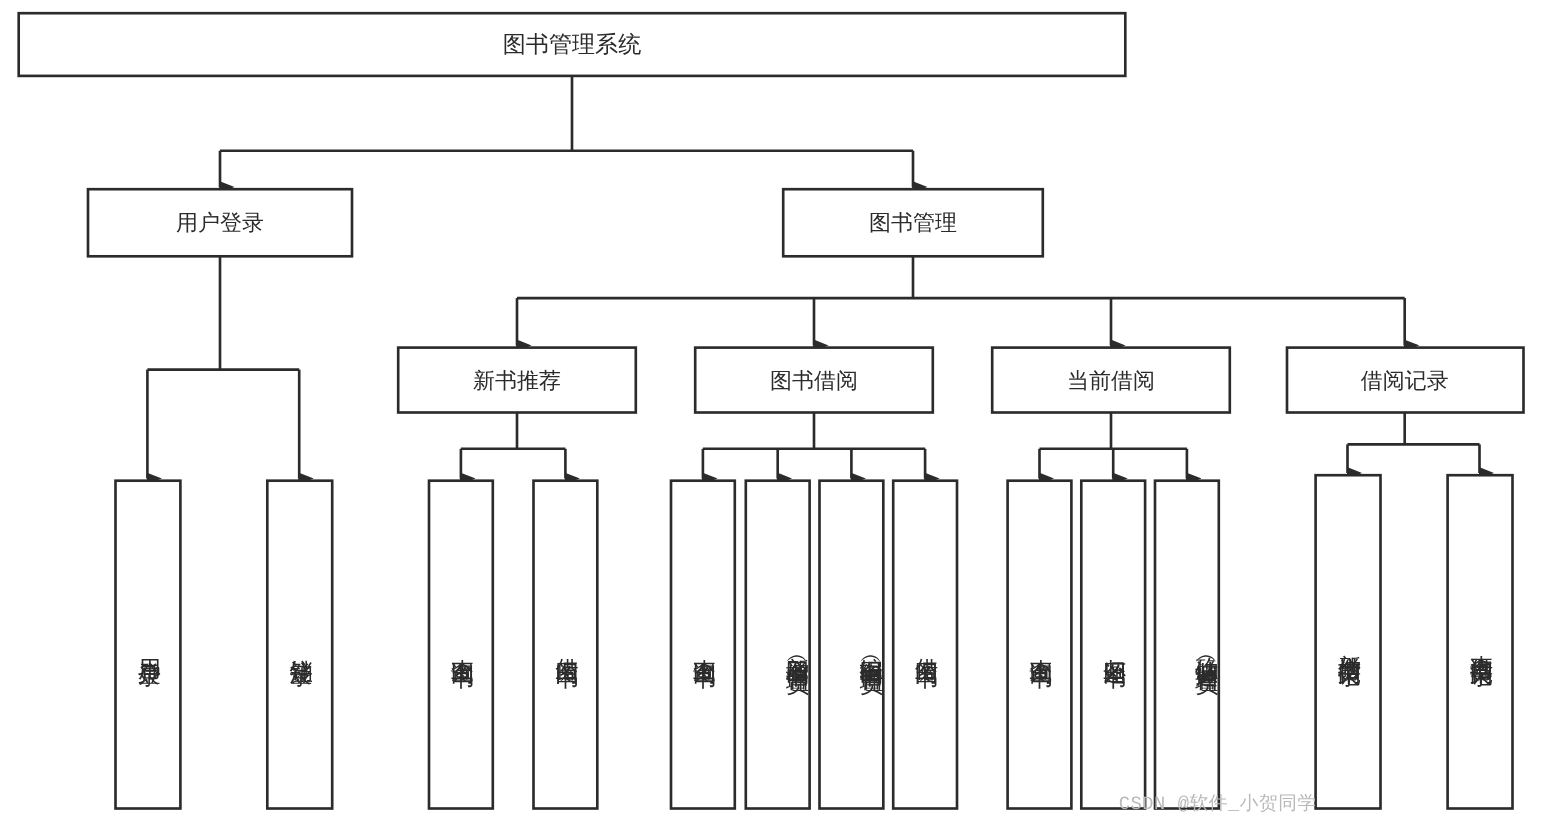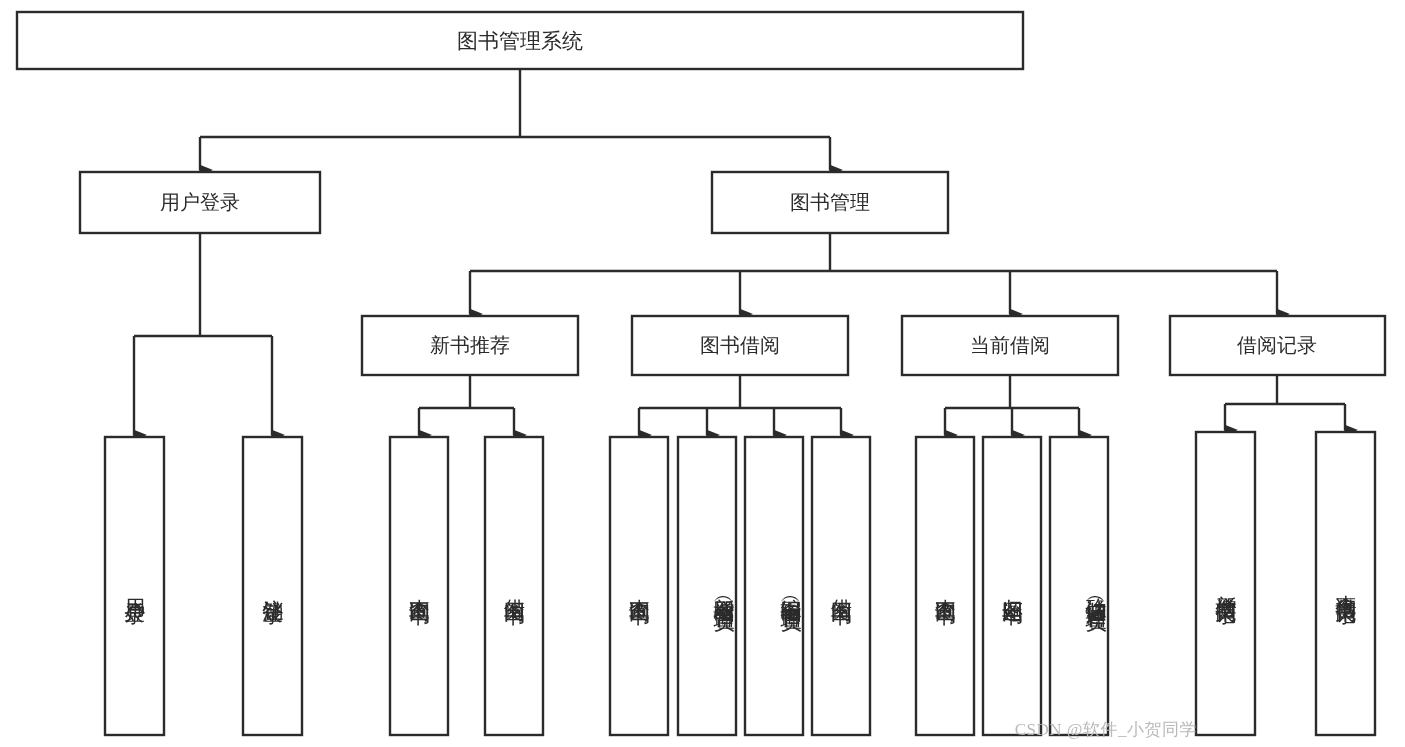--- a/index.html
+++ b/index.html
@@ -64,21 +64,21 @@
     align-items: center;
     justify-content: center;
     text-align: center;
     white-space: nowrap;
     user-select: none;
   }
   .watermark {
     position: absolute;
     right: 8px;
     bottom: 6px;
-    font-family: Liberation Serif, serif;
+    font-family: Liberation Mono, monospace;
     font-size: 17px;
     color: #b9b9b9;
     letter-spacing: 0.5px;
     white-space: nowrap;
   }
 </style>
 </head>
 <body>
 
 <div id="diagram-root">

